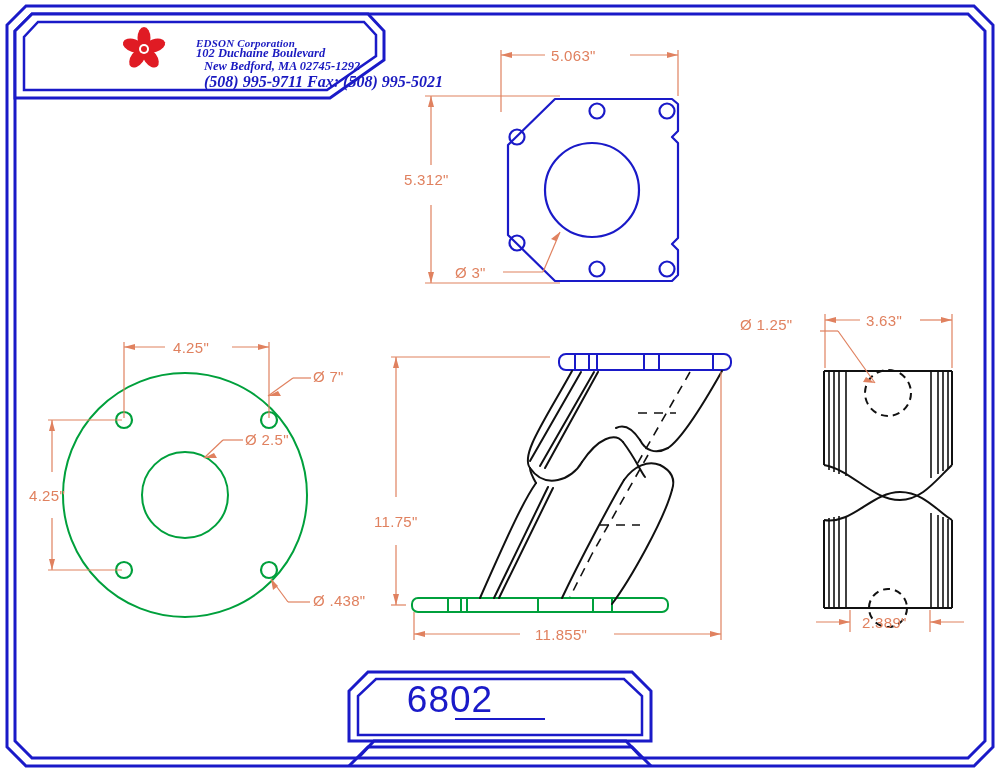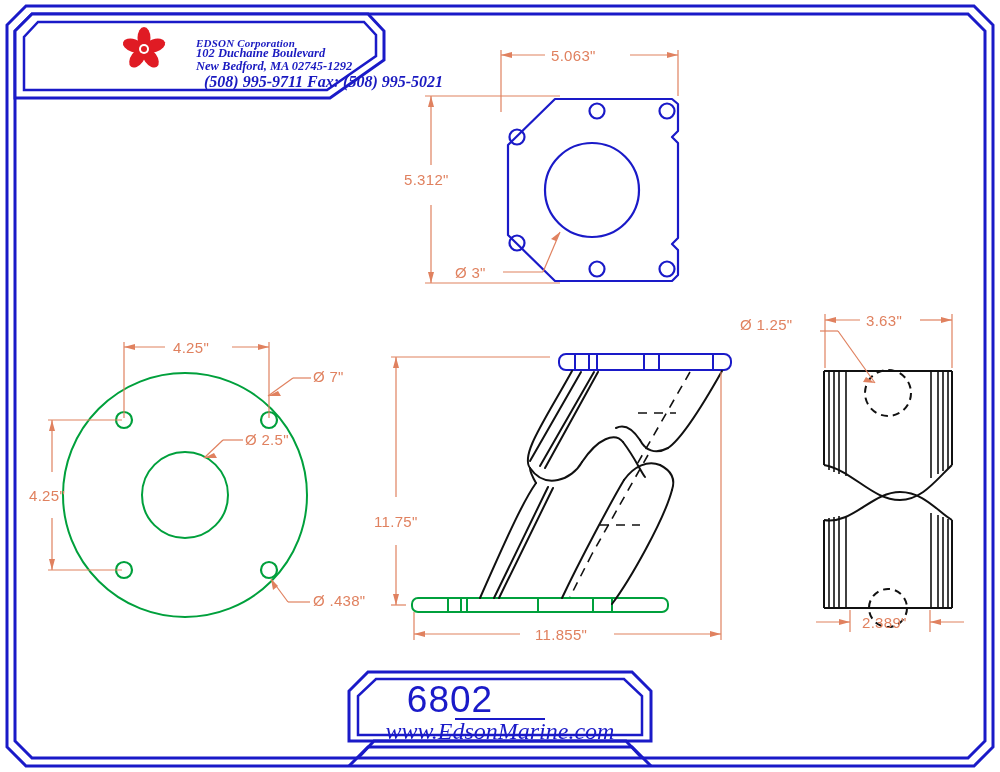--- a/index.html
+++ b/index.html
@@ -35,21 +35,21 @@
   .hdr-line {
     position: absolute;
     color: #1a1ac0;
     font-family: "Liberation Serif", serif;
     font-style: italic;
     font-weight: bold;
     white-space: nowrap;
   }
   #hdr1 { font-size: 11px; left: 196px; top: 37px; letter-spacing: 0.2px;}
   #hdr2 { font-size: 12.5px; left: 196px; top: 46px; }
-  #hdr3 { font-size: 12.5px; left: 196px; top: 59px; }
+  #hdr3 { font-size: 12.5px; left: 204px; top: 59px; }
   #hdr4 { font-size: 16px; left: 204px; top: 73px; }
   #logo-text {
     position: absolute;
     left: 50px;
     top: 24px;
     font-family: "Liberation Sans", sans-serif;
     font-style: italic;
     font-weight: bold;
     font-size: 45px;
     color: #1414c8;
@@ -376,15 +376,14 @@
 
   <div class="dimtext" style="left:374px; top:513px;">11.75"</div>
   <div class="dimtext" style="left:535px; top:626px;">11.855"</div>
 
   <div class="dimtext" style="left:740px; top:316px;">Ø 1.25"</div>
   <div class="dimtext" style="left:866px; top:312px;">3.63"</div>
   <div class="dimtext" style="left:862px; top:614px;">2.389"</div>
 
   <div id="title-number">6802</div>
   <div id="title-underline"></div>
-  <div id="title-url">www.EdsonMarine.com</div>
 
 </div>
 
 </body></html>

